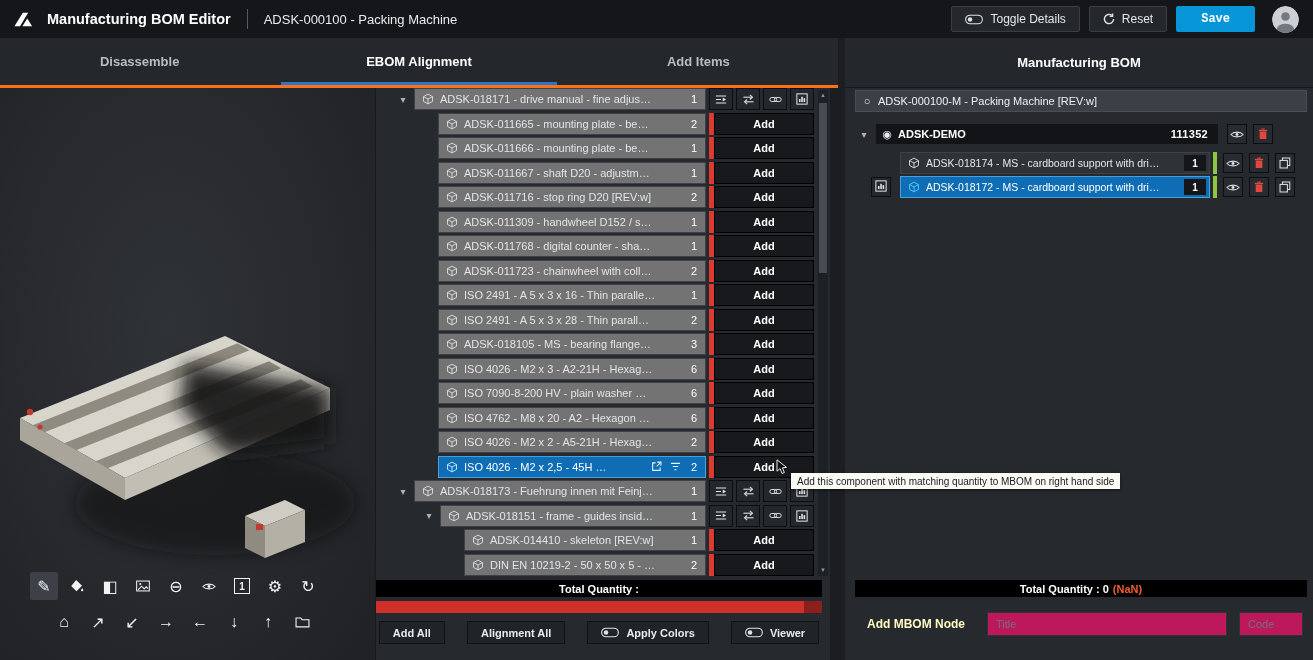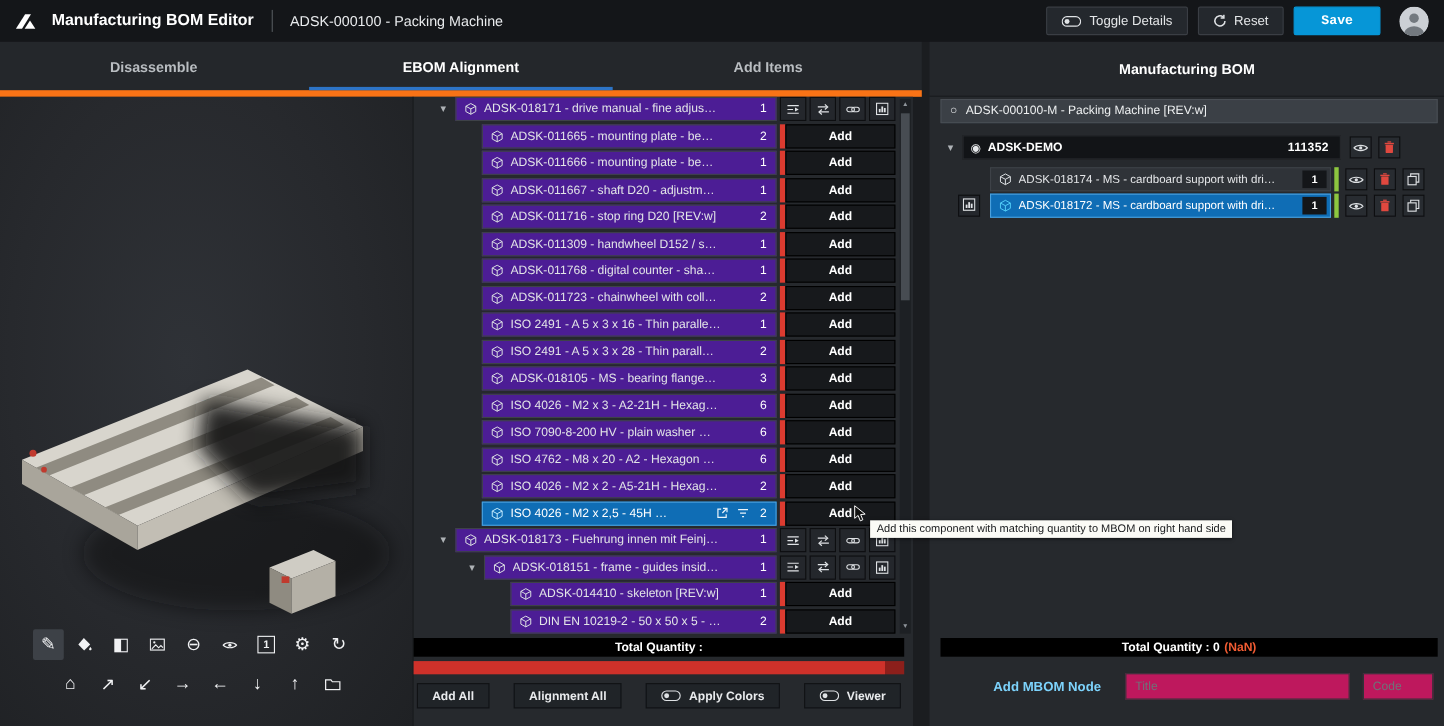--- a/index.html
+++ b/index.html
@@ -17,21 +17,21 @@
   .hdr-right{margin-left:auto;display:flex;align-items:center;gap:9px;padding-right:14px;}
   .hbtn{height:26px;display:flex;align-items:center;gap:7px;padding:0 13px;background:#24282d;
         border:1px solid #3a3e44;color:#e4e6e8;font-size:12px;border-radius:2px;
         font-family:inherit;}
   .hbtn .ig{display:flex;color:#dfe2e5;}
   .hbtn.save{background:#0696d7;border-color:#0696d7;color:#fff;font-weight:bold;padding:0 24px;font-family:Liberation Mono, monospace;}
   .avatar{width:27px;height:27px;border-radius:50%;overflow:hidden;margin-left:8px;display:flex;}
 
   
   .tabbar{position:absolute;top:38px;left:0;width:838px;height:50px;display:flex;
-          background:#24272b;border-bottom:6px solid #f97316;}
+          background:#24272b;border-bottom:3px solid #f97316;}
   .tab{flex:1;display:flex;align-items:center;justify-content:center;font-size:13px;
        font-weight:bold;color:#b9bdc1;position:relative;}
   .tab.active{color:#fff;}
   .tab.active::after{content:"";position:absolute;left:2px;right:2px;bottom:0;height:3px;background:#2d74c7;}
   .mbom-head{position:absolute;top:38px;left:845px;width:468px;height:50px;display:flex;
              align-items:center;justify-content:center;font-size:13px;font-weight:bold;
              color:#fff;background:#24272b;border-bottom:1px solid #17191c;text-align:center;}
 
   
   .viewer{position:absolute;top:88px;left:0;width:375px;height:572px;
@@ -49,21 +49,21 @@
   
   .mid{position:absolute;top:88px;left:375px;width:455px;height:572px;background:#26292d;
        border-left:1px solid #17191c;}
   .ebom-list{position:absolute;top:0;left:0;right:0;height:490px;overflow:hidden;}
   .ebom-line{display:flex;align-items:center;height:22px;margin:0 16px 2.5px 0;}
   .ebom-line.lvl0{margin-left:18px;}
   .ebom-line.lvl1{margin-left:62px;}
   .ebom-line.lvl1.parent{margin-left:44px;}
   .ebom-line.lvl2{margin-left:88px;}
   .chev{width:18px;flex:none;text-align:center;color:#aeb2b6;font-size:10px;margin-right:2px;}
-  .rowbox{flex:1;display:flex;align-items:center;height:22px;background:#4c1d95;
+  .rowbox{flex:1;display:flex;align-items:center;height:22px;background:#737373;
           border:1px solid #3e4248;min-width:0;}
   .rowbox.selected{background:#0f6db5;border-color:#4aa0dd;}
   .cubewrap{margin:0 6px 0 7px;display:flex;color:#dde1e4;flex:none;}
   .rowbox.selected .cubewrap{color:#c4ecff;}
   .rname{flex:1;font-size:11px;color:#e2e4e7;white-space:nowrap;overflow:hidden;min-width:0;}
   .rowbox.selected .rname{color:#fff;}
   .rqty{flex:none;font-size:11px;color:#fff;margin:0 8px 0 6px;}
   .selic{flex:none;display:flex;margin:0 4px;color:#eaf4fb;}
   .addcol{flex:none;display:flex;height:22px;width:105px;margin-left:3px;}
   .redbar{width:5px;background:#dc3b30;flex:none;}
@@ -121,21 +121,21 @@
          border:1px solid #0d0e10;display:flex;align-items:center;justify-content:center;
          color:#dde0e3;padding:0;}
   .sqbtn.red{color:#e0483f;}
   .sqbtn .ig{display:flex;}
   .r-total{position:absolute;top:492px;left:10px;width:452px;height:17px;background:#000;
            display:flex;align-items:center;justify-content:center;font-size:11px;
            font-weight:bold;color:#fff;gap:4px;}
   .r-total .nan{color:#f25c33;}
   .addnode{position:absolute;top:516px;left:10px;right:10px;height:40px;display:flex;
            align-items:center;padding-left:12px;}
-  .an-label{font-size:12px;font-weight:bold;color:#7dd3fc;width:108px;flex:none;margin-left:36px;}
+  .an-label{font-size:12px;font-weight:bold;color:#fef9c3;width:108px;flex:none;}
   .tinput{background:#be185d;border:1px solid #2f3338;color:#dfe2e5;font-size:11px;
           text-align:left;padding:0 8px;height:24px;font-family:inherit;}
   .tinput::placeholder{color:#6e7378;}
   .tinput.title{width:240px;margin-left:12px;}
   .tinput.code{width:64px;margin-left:12px;}
 
   
   .tooltip{position:absolute;left:791px;top:473px;height:16px;display:flex;align-items:center;
            background:#fbfbf6;color:#17191b;font-size:10px;padding:0 6px;white-space:nowrap;
            z-index:50;box-shadow:0 1px 3px rgba(0,0,0,.55);}

